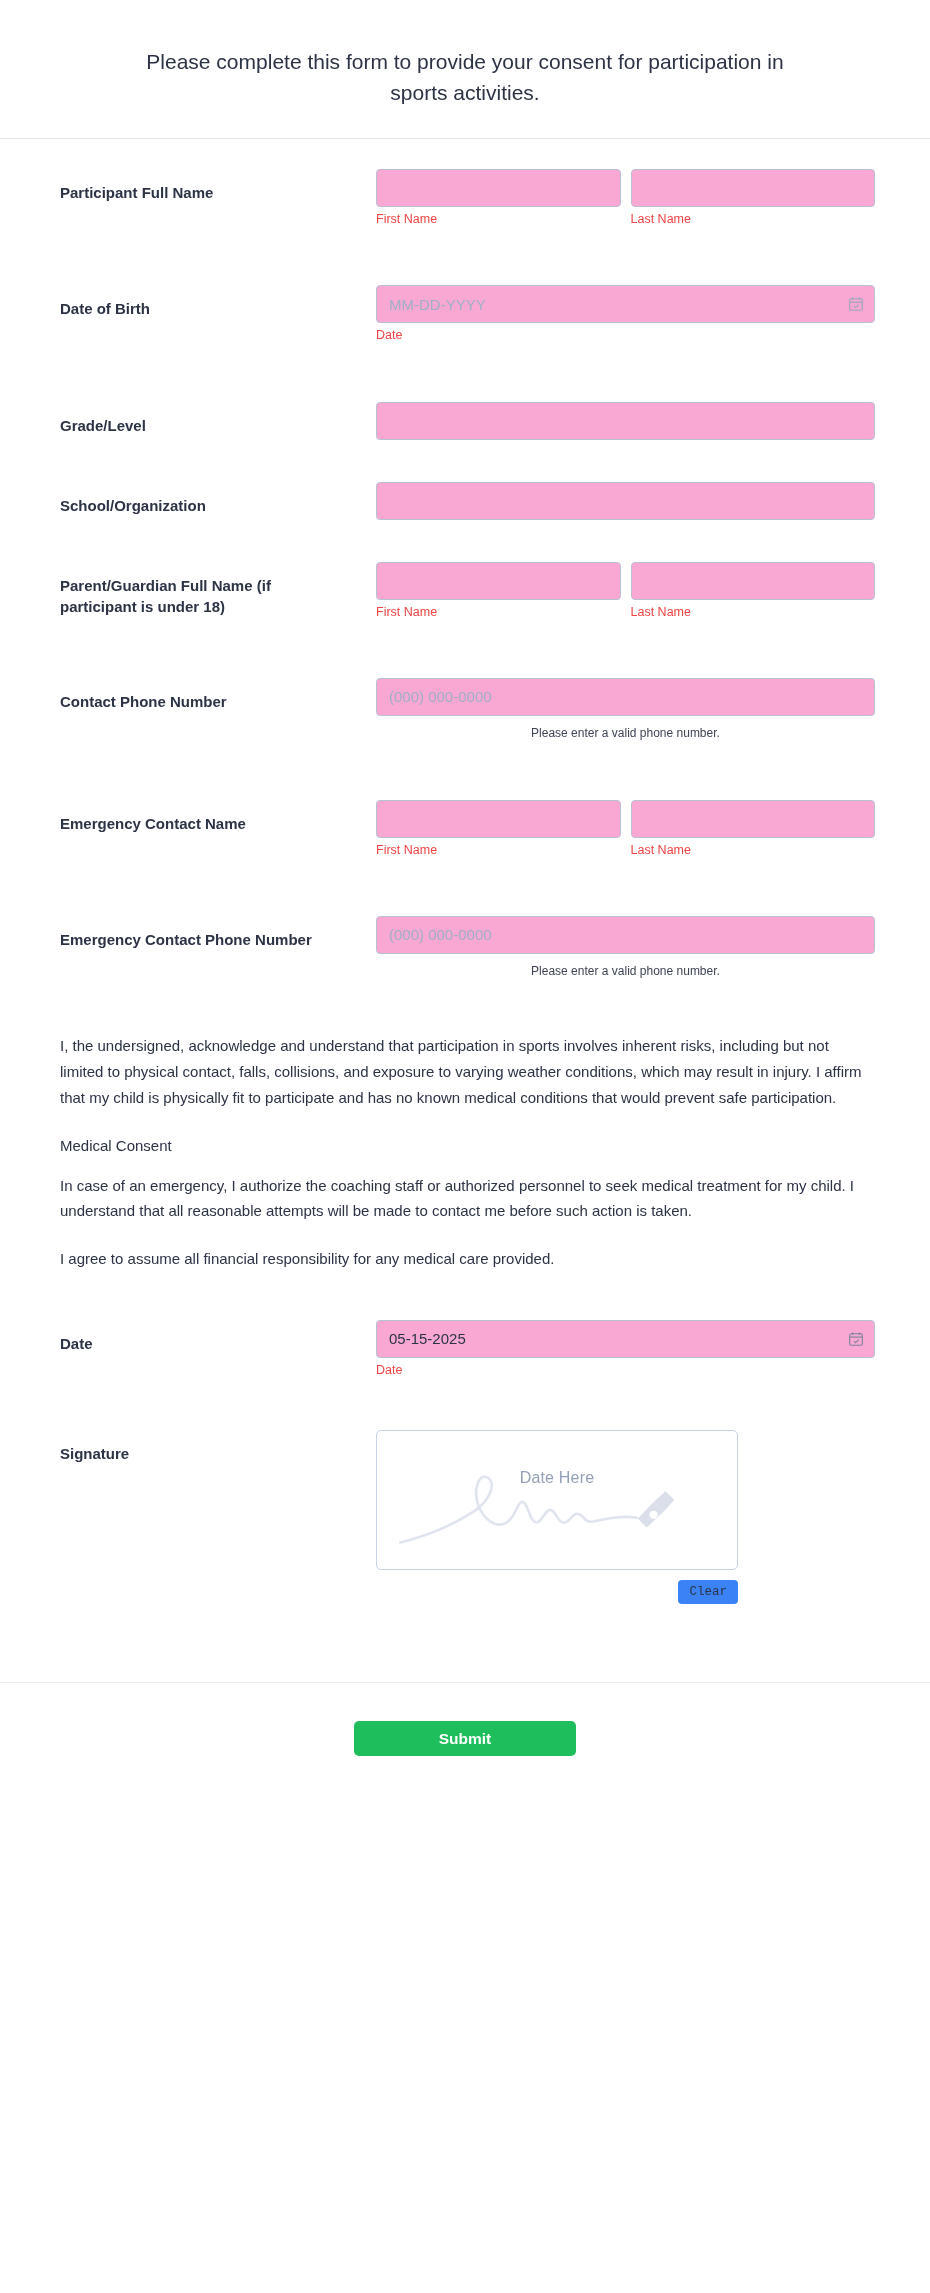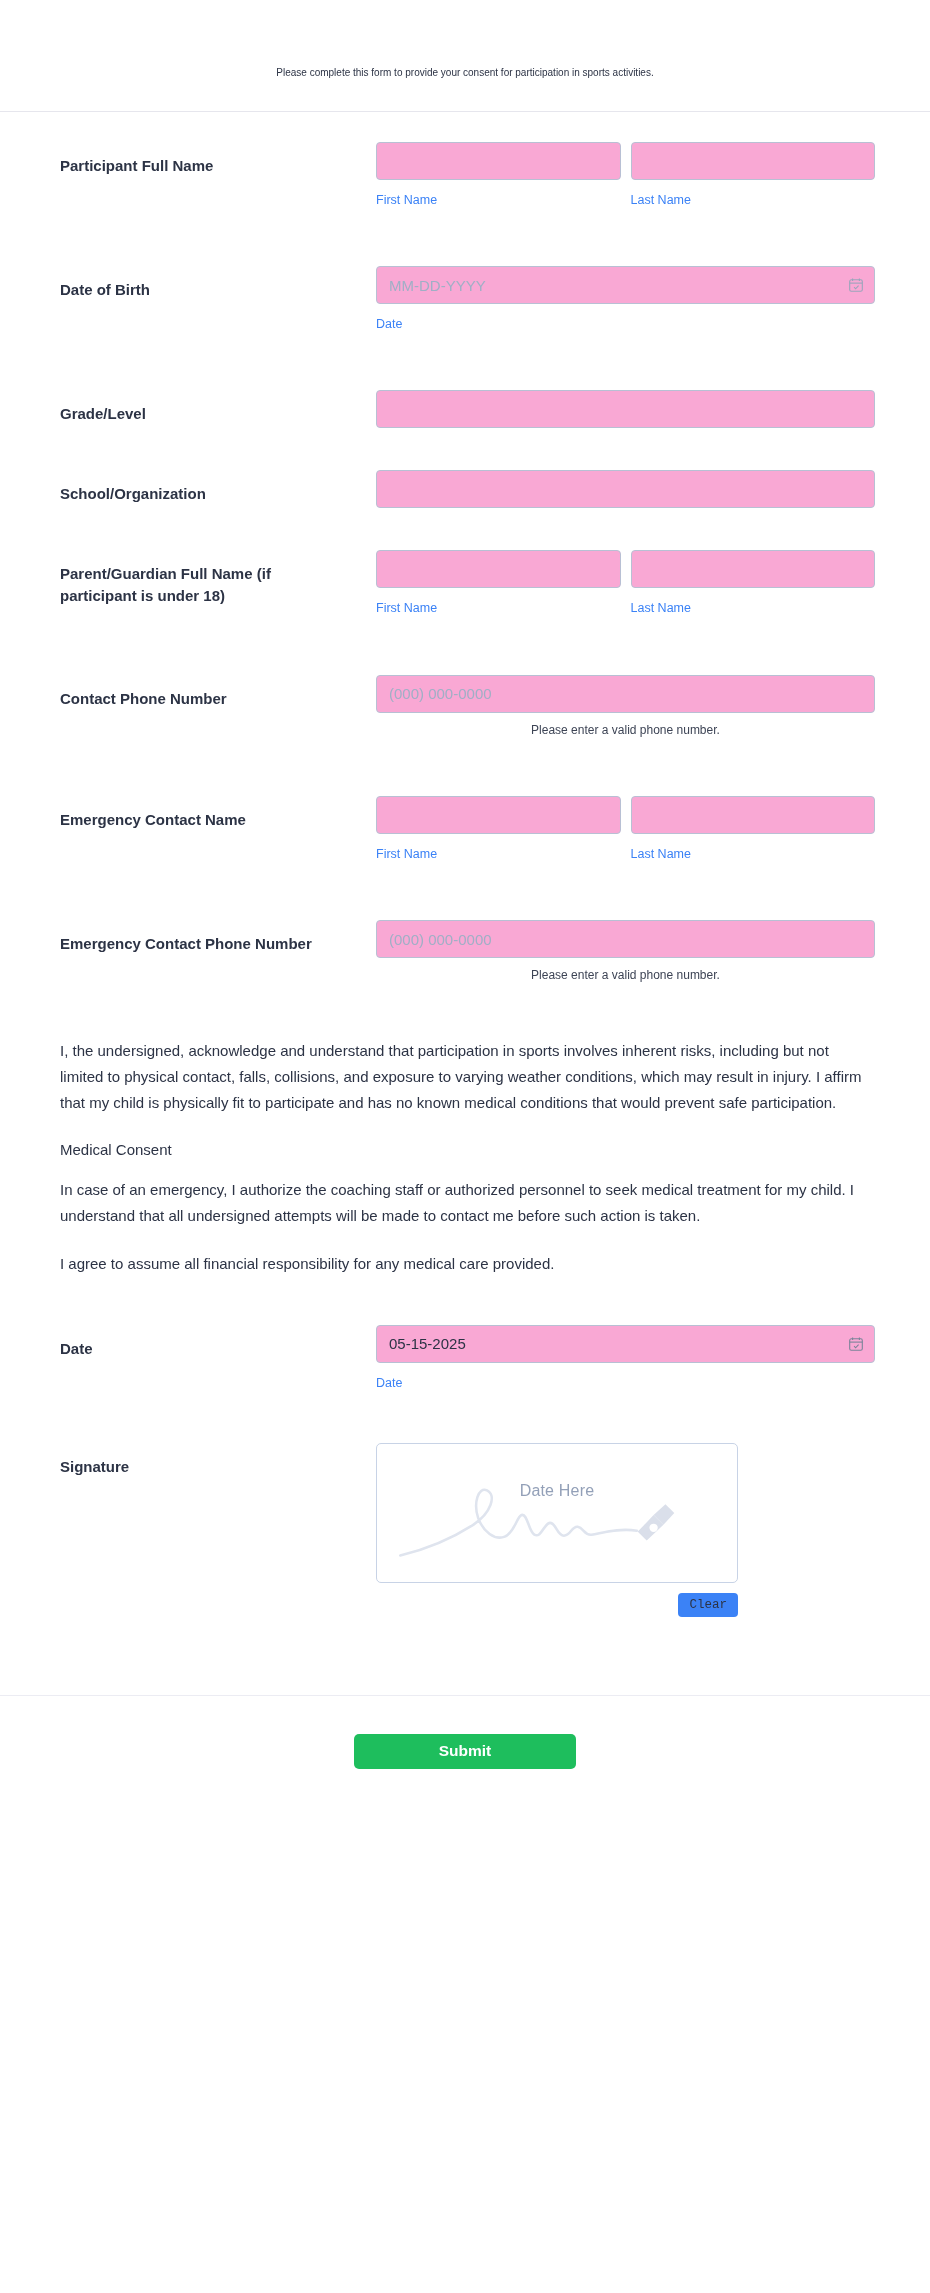--- a/index.html
+++ b/index.html
@@ -23,22 +23,22 @@
     border-bottom: 1px solid #e6e6ed;
   }
   .form-title {
     font-size: 32px;
     font-weight: bold;
     color: #20284a;
     letter-spacing: -0.2px;
     line-height: 1.25;
   }
   .form-subtitle {
-    margin-top: 28px;
-    font-size: 10px;
+    margin-top: 8px;
+    font-size: 21px;
     color: #2c3345;
     line-height: 1.48;
     padding: 0 14px;
   }
 
   
   .form-body { padding: 30px 0 10px 0; }
 
   .field-row {
     display: flex;
@@ -69,22 +69,22 @@
     font-size: 15px;
     color: #2c3345;
     padding: 0 12px;
     outline: none;
     display: block;
   }
   .inp::placeholder { color: #a0afc6; }
 
   .sub-label {
     font-size: 12.5px;
-    color: #3b82f6;
-    margin-top: 12px;
+    color: #ef4444;
+    margin-top: 4px;
     line-height: 1.3;
   }
   .hint {
     font-size: 12px;
     color: #3d4455;
     margin-top: 10px;
     line-height: 1.3;
     text-align: center;
   }
 
@@ -300,21 +300,21 @@
       <div class="field-label">Emergency Contact Phone Number</div>
       <div class="field-control">
         <input class="inp" type="text" placeholder="(000) 000-0000" style="">
         <div class="hint">Please enter a valid phone number.</div>
       </div>
     </div>
 
     <div class="consent-block">
       <div class="consent-para">I, the undersigned, acknowledge and understand that participation in sports involves inherent risks, including but not limited to physical contact, falls, collisions, and exposure to varying weather conditions, which may result in injury. I affirm that my child is physically fit to participate and has no known medical conditions that would prevent safe participation.</div>
       <div class="consent-heading">Medical Consent</div>
-      <div class="consent-para">In case of an emergency, I authorize the coaching staff or authorized personnel to seek medical treatment for my child. I understand that all undersigned attempts will be made to contact me before such action is taken.</div>
+      <div class="consent-para">In case of an emergency, I authorize the coaching staff or authorized personnel to seek medical treatment for my child. I understand that all reasonable attempts will be made to contact me before such action is taken.</div>
       <div class="consent-para">I agree to assume all financial responsibility for any medical care provided.</div>
     </div>
 
     <div style="height:26px"></div>
 
     <div class="field-row">
       <div class="field-label">Date</div>
       <div class="field-control">
         <div class="date-wrap date-filled">
           <input class="inp" type="text" value="05-15-2025" style="">

